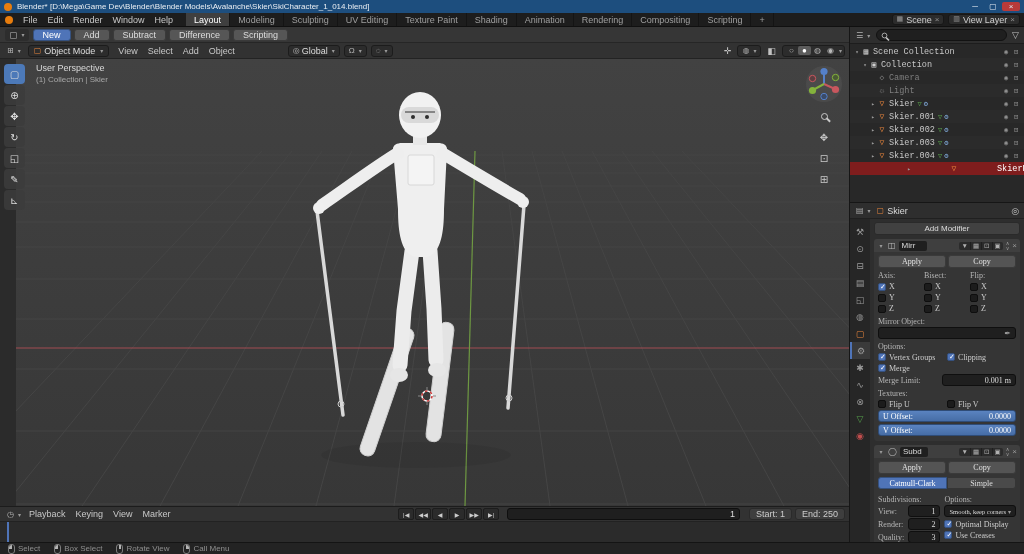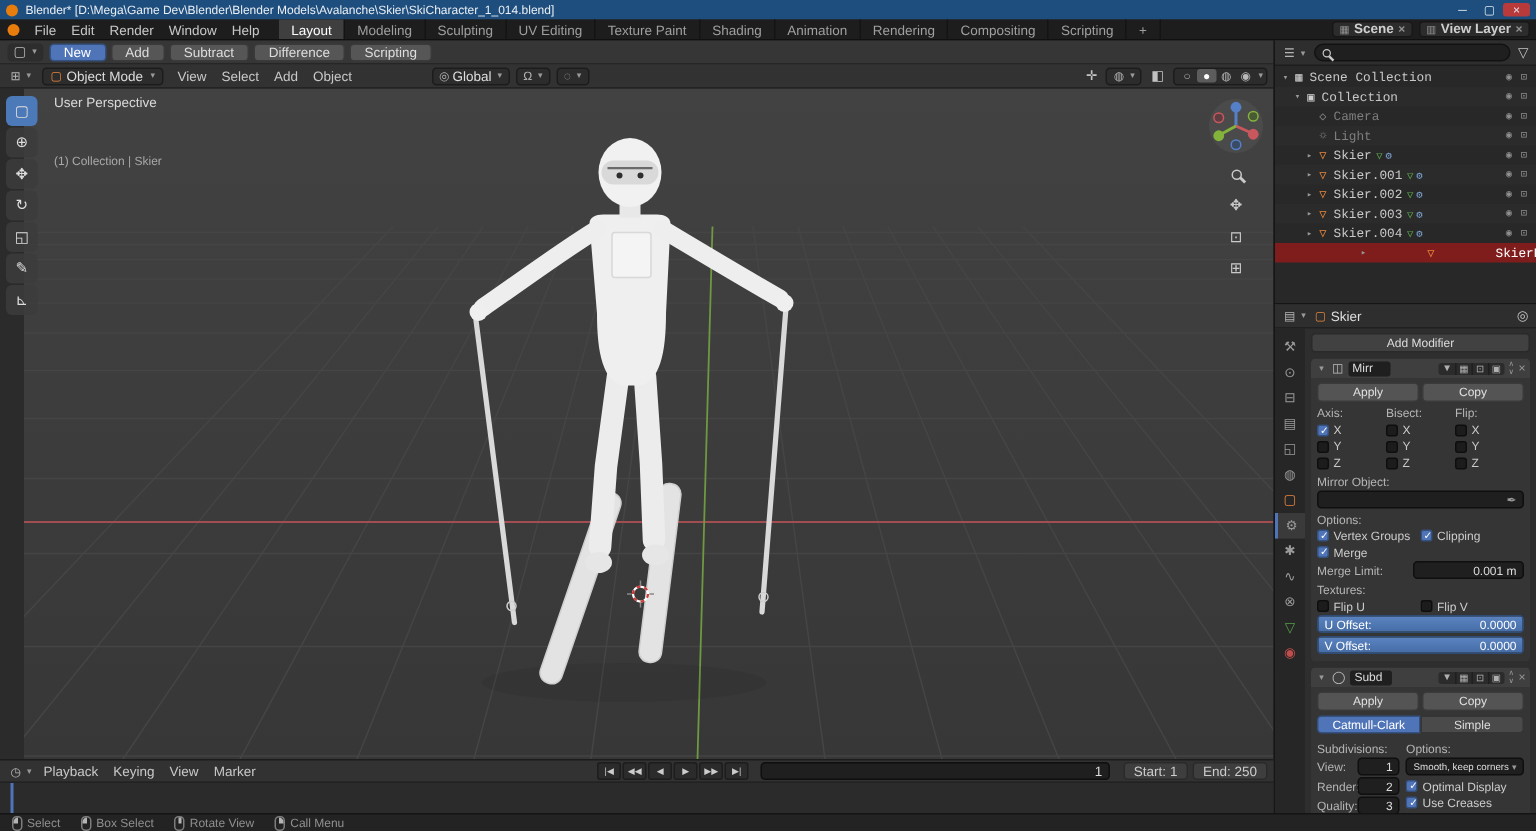--- a/index.html
+++ b/index.html
@@ -13,21 +13,21 @@
 .winbtn{width:18px;text-align:center;font-size:8px;color:#dfe7ef;cursor:default;}
 .winbtn.close{background:#b83a3a;border-radius:2px;}
 
 .menubar{position:absolute;left:0;top:13px;width:1024px;height:14px;background:#1d1d1d;display:flex;align-items:center;border-bottom:1px solid #101010;}
 .menus,.vh-menus,.workspaces{display:flex;align-items:center;height:100%;}
 .menu-item{padding:0 5px;color:#c8c8c8;height:100%;display:flex;align-items:center;cursor:default;}
 .workspaces{margin-left:8px;}
 .wtab{padding:0 8px;height:100%;display:flex;align-items:center;color:#9f9f9f;border-right:1px solid #141414;cursor:default;}
 .wtab.active{background:#3f3f3f;color:#fff;}
 .mb-right{margin-left:auto;display:flex;align-items:center;gap:4px;padding-right:4px;}
-.mb-widget{display:flex;align-items:flex-end;gap:3px;background:#2c2c2c;border:1px solid #171717;border-radius:3px;height:11px;padding:0 4px;color:#cfcfcf;font-weight:bold;}
+.mb-widget{display:flex;align-items:flex-start;gap:3px;background:#2c2c2c;border:1px solid #171717;border-radius:3px;height:11px;padding:0 4px;color:#cfcfcf;}
 .wicon{color:#9a9a9a;font-size:7px;}
 .wclose{color:#8f8f8f;font-size:8px;}
 
 .toolsettings{position:absolute;left:0;top:27px;width:849px;height:16px;background:#363636;border-bottom:1px solid #262626;display:flex;align-items:center;padding:0 5px;gap:4px;}
 .ts-tool{display:flex;align-items:center;gap:2px;background:#2d2d2d;border-radius:3px;height:12px;padding:0 4px;color:#bbb;}
 .ts-btn{background:#565656;border:1px solid #3a3a3a;border-radius:3px;height:12px;display:flex;align-items:center;padding:0 9px;color:#ddd;cursor:default;}
 .ts-btn.active{background:#4f74b8;border-color:#3c movie;border-color:#35517f;color:#fff;}
 
 .vp-header{position:absolute;left:0;top:43px;width:849px;height:16px;background:#323232;border-bottom:1px solid #232323;display:flex;align-items:center;padding:0 4px;}
 .vh-editor{display:flex;align-items:center;gap:2px;padding:0 3px;color:#bbb;}
@@ -38,21 +38,21 @@
 .vh-center{display:flex;align-items:center;gap:4px;margin-left:48px;}
 .vh-widget{display:flex;align-items:center;gap:2px;background:#2c2c2c;border:1px solid #1c1c1c;border-radius:3px;height:12px;padding:0 4px;color:#ddd;}
 .vh-right{margin-left:auto;display:flex;align-items:center;gap:4px;}
 .vicon-btn{color:#c3c3c3;font-size:9px;padding:0 2px;}
 .shading-group{display:flex;align-items:center;background:#2c2c2c;border:1px solid #1c1c1c;border-radius:3px;height:12px;padding:0 2px;}
 .shade{width:13px;text-align:center;font-size:8px;color:#b9b9b9;border-radius:2px;}
 .shade.active{background:#5c5c5c;color:#fff;}
 
 .viewport{position:absolute;left:0;top:59px;width:849px;height:447px;overflow:hidden;padding-left:16px;}
 .vp-text{position:absolute;left:36px;top:4px;line-height:11px;color:#d9d9d9;}
-.vp-text .dim{color:#a8a8a8;font-size:8px;margin-top:28px;}
+.vp-text .dim{color:#a8a8a8;font-size:8px;}
 .vp-toolbar{position:absolute;left:4px;top:5px;display:flex;flex-direction:column;gap:1px;}
 .tool-btn{width:21px;height:20px;background:rgba(60,60,60,.85);border-radius:4px;display:flex;align-items:center;justify-content:center;cursor:default;}
 .tool-btn.active{background:#4c79b8;}
 .tglyph{color:#ddd;font-size:10px;}
 .vp-nav{position:absolute;right:6px;top:6px;display:flex;flex-direction:column;align-items:center;gap:5px;}
 .nav-btn{width:16px;height:16px;display:flex;align-items:center;justify-content:center;color:#c9c9c9;font-size:10px;}
 .mag{width:7px;height:7px;border:1.5px solid #c9c9c9;border-radius:50%;position:relative;}
 .mag::after{content:'';position:absolute;width:5px;height:1.5px;background:#c9c9c9;transform:rotate(45deg);right:-4px;bottom:-2px;}
 .mag.small{transform:scale(.8);}
 
@@ -93,21 +93,21 @@
 .add-mod{height:13px;background:#414141;border:1px solid #2a2a2a;border-radius:3px;display:flex;align-items:center;justify-content:center;color:#ddd;margin-bottom:4px;}
 .panel{margin-bottom:4px;border-radius:3px;overflow:hidden;}
 .panel-h{height:13px;background:#3f3f3f;display:flex;align-items:center;gap:3px;padding:0 3px;}
 .pico{color:#bdbdbd;font-size:8px;}
 .pname{background:#1f1f1f;border-radius:2px;height:10px;line-height:10px;padding:0 3px;width:28px;overflow:hidden;color:#ddd;}
 .ptoggles{display:flex;background:#2b2b2b;border-radius:2px;margin-left:auto;}
 .ptoggles span{padding:0 2px;font-size:6.5px;color:#b0b0b0;border-right:1px solid #1f1f1f;}
 .ptoggles span:last-child{border-right:none;}
 .updown{display:flex;flex-direction:column;line-height:5px;font-size:5px;color:#999;}
 .pclose{color:#999;font-size:8px;}
-.panel-b{background:#353535;padding:3px 4px;}
+.panel-b{background:#353535;padding:3px 4px;font-family:Liberation Serif, serif;}
 .btn-row{display:flex;gap:2px;margin-bottom:3px;}
 .pbtn{flex:1;height:13px;background:#545454;border:1px solid #3a3a3a;border-radius:3px;display:flex;align-items:center;justify-content:center;color:#e0e0e0;}
 .tri-head,.tri-row{display:grid;grid-template-columns:1fr 1fr 1fr;align-items:center;}
 .tri-head{color:#b5b5b5;margin:2px 0 1px;}
 .tri-row{height:11px;}
 .cell{display:flex;align-items:center;gap:3px;}
 .cb{width:8px;height:8px;background:#1c1c1c;border:1px solid #0e0e0e;border-radius:2px;position:relative;flex:none;}
 .cb.on{background:#4f74b8;border-color:#35517f;}
 .cb.on::before{content:"✓";position:absolute;left:0;top:-1px;width:8px;text-align:center;color:#fff;font-size:7px;}
 .cl{color:#ccc;}

